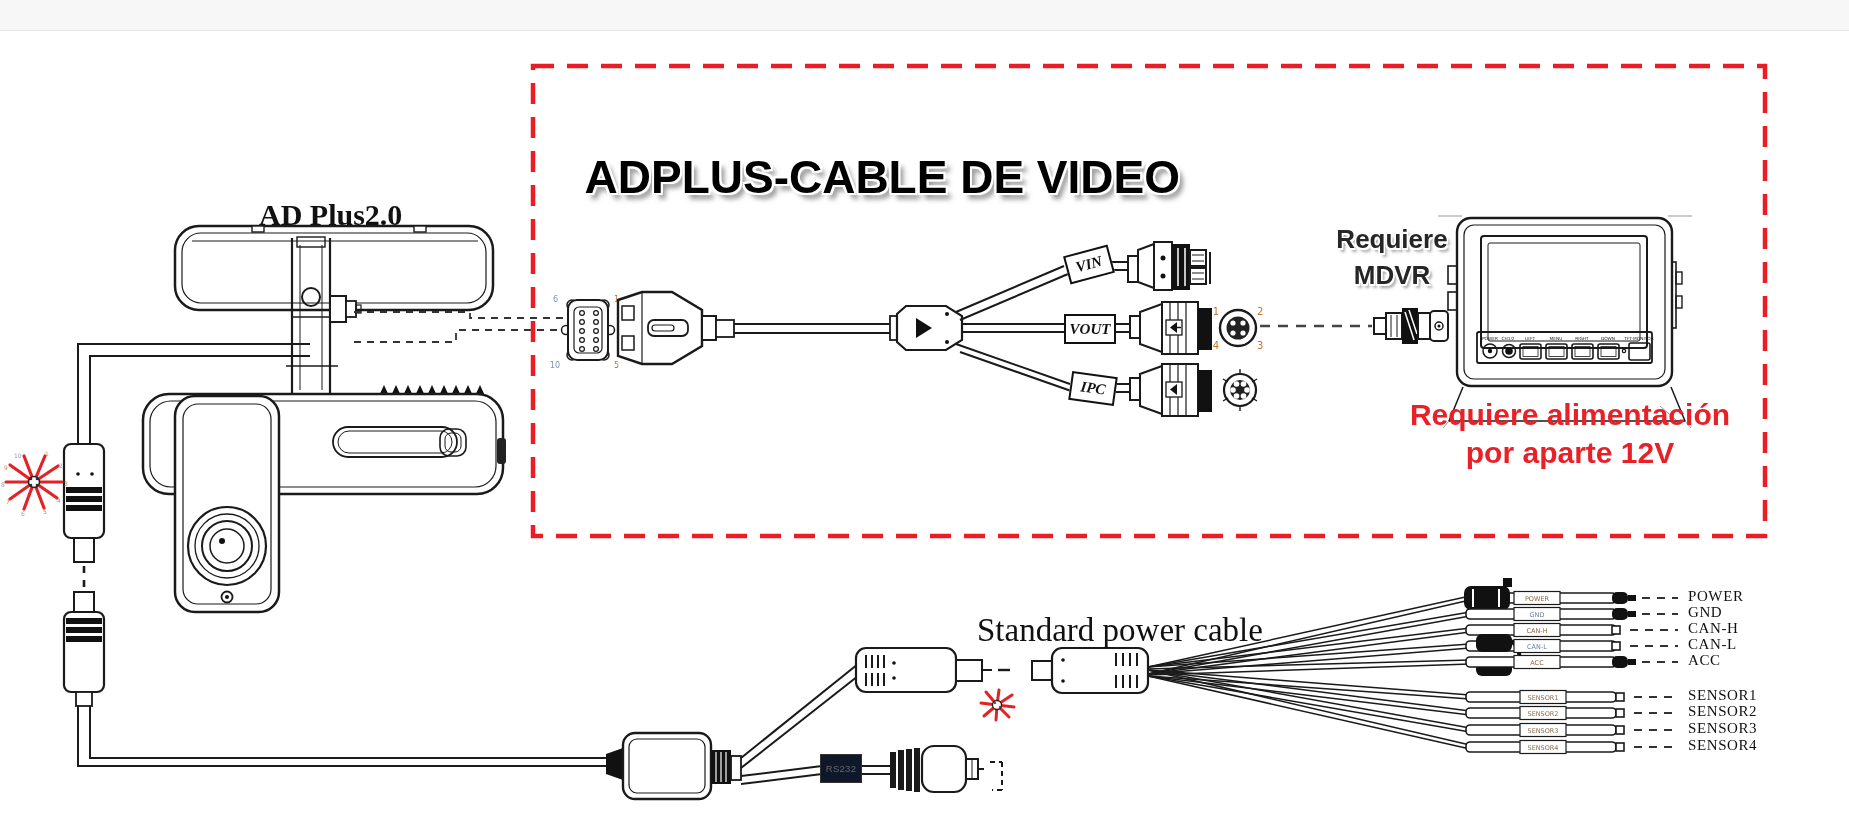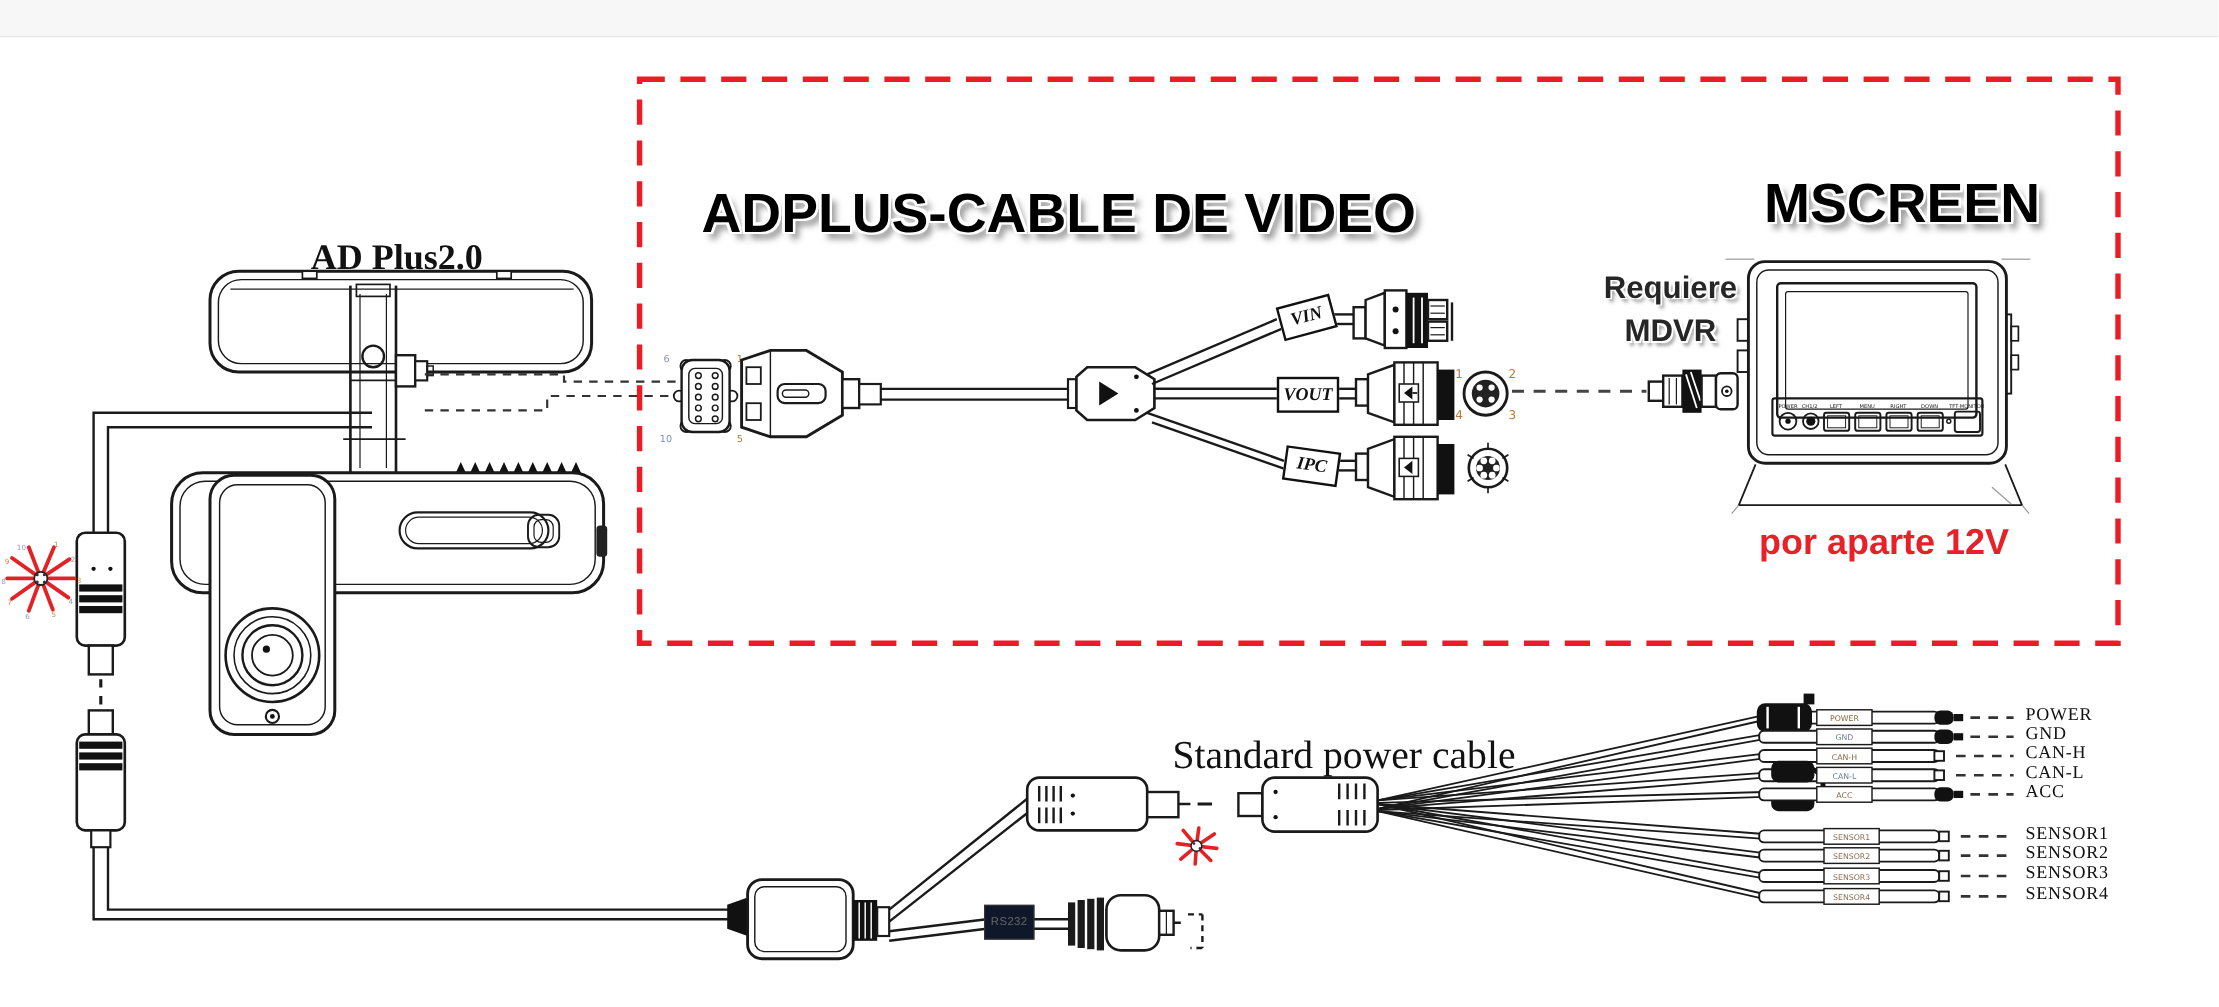--- a/index.html
+++ b/index.html
@@ -498,27 +498,27 @@
     <rect x="1601" y="346.5" width="15" height="10" stroke-width="0.8"></rect>
     <circle cx="1624" cy="351" r="1.7" stroke-width="1.2"></circle>
     <rect x="1629" y="343" width="21" height="17" rx="2" stroke-width="1.6"></rect>
   </g>
 
   <rect x="533" y="66" width="1232" height="470" fill="none" stroke="#ec1c24" stroke-width="4.5" stroke-dasharray="21,13"></rect>
 </svg>
 
   <div class="abs outline-title" style="left:560px;top:150px;width:620px;font-size:46px">ADPLUS-CABLE DE VIDEO</div>
 
-  <div class="abs outline-title" style="left:1440px;top:142px;width:260px;font-size:46px">MSCREEN</div>
 
   <div class="abs serif-label" style="left:234px;top:198px;font-size:30px;font-weight:700">AD Plus2.0</div>
 
   <div class="abs conector-label" style="left:1322px;top:224px;width:140px">Requiere</div>
   <div class="abs conector-label" style="left:1322px;top:260px;width:140px">MDVR</div>
 
+  <div class="abs warning" style="left:1400px;top:398px;width:340px">Requiere alimentación</div>
   <div class="abs warning" style="left:1400px;top:436px;width:340px">por aparte 12V</div>
 
   <div class="abs serif-label" style="left:952px;top:612px;font-size:33px">Standard power cable</div>
 
   <div class="abs tagbox" style="left:1066px;top:250px;width:42px;height:25px;transform:rotate(-15deg)">VIN</div>
   <div class="abs tagbox" style="left:1064px;top:314px;width:48px;height:26px">VOUT</div>
   <div class="abs tagbox" style="left:1070px;top:374px;width:42px;height:25px;transform:rotate(8deg)">IPC</div>
 
   <div class="abs rs232box" style="left:820px;top:754px;width:40px;height:27px">RS232</div>
 

